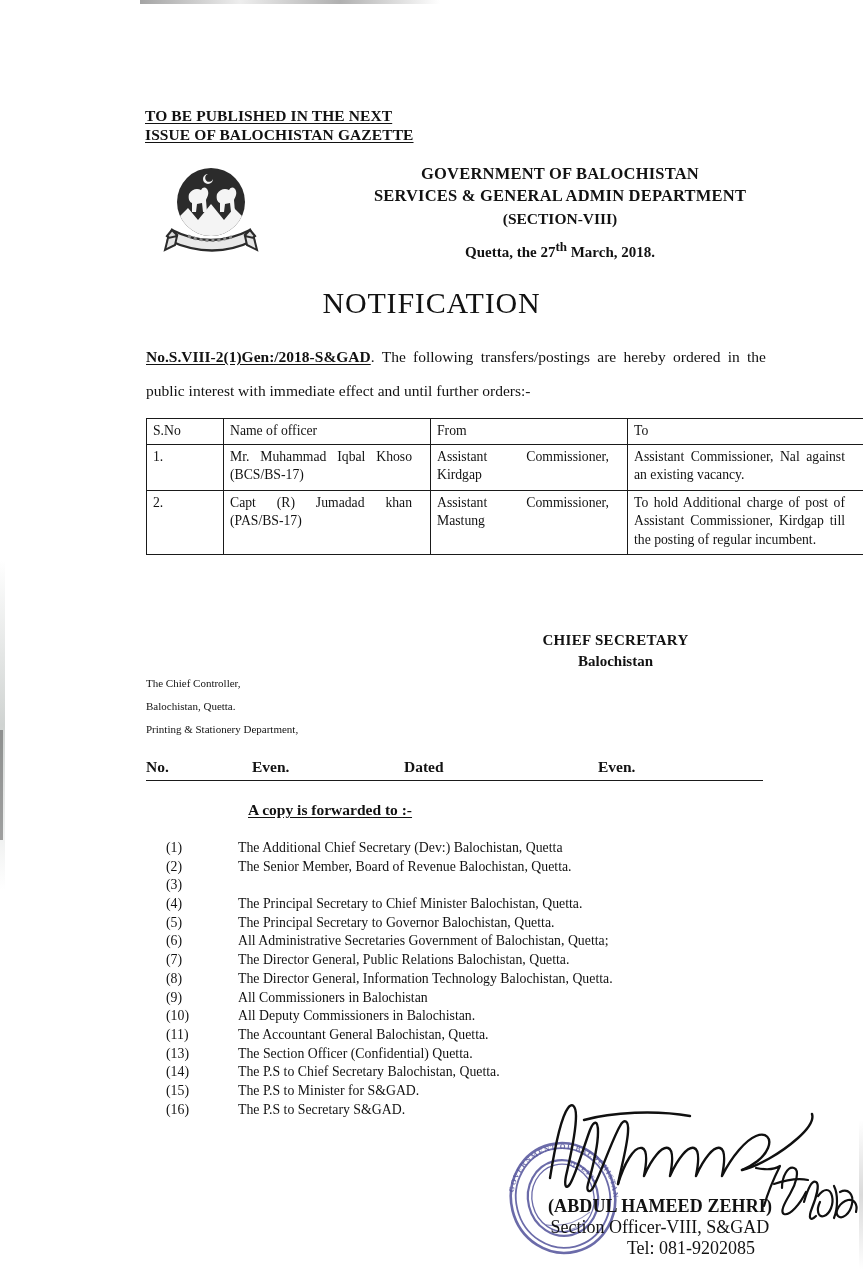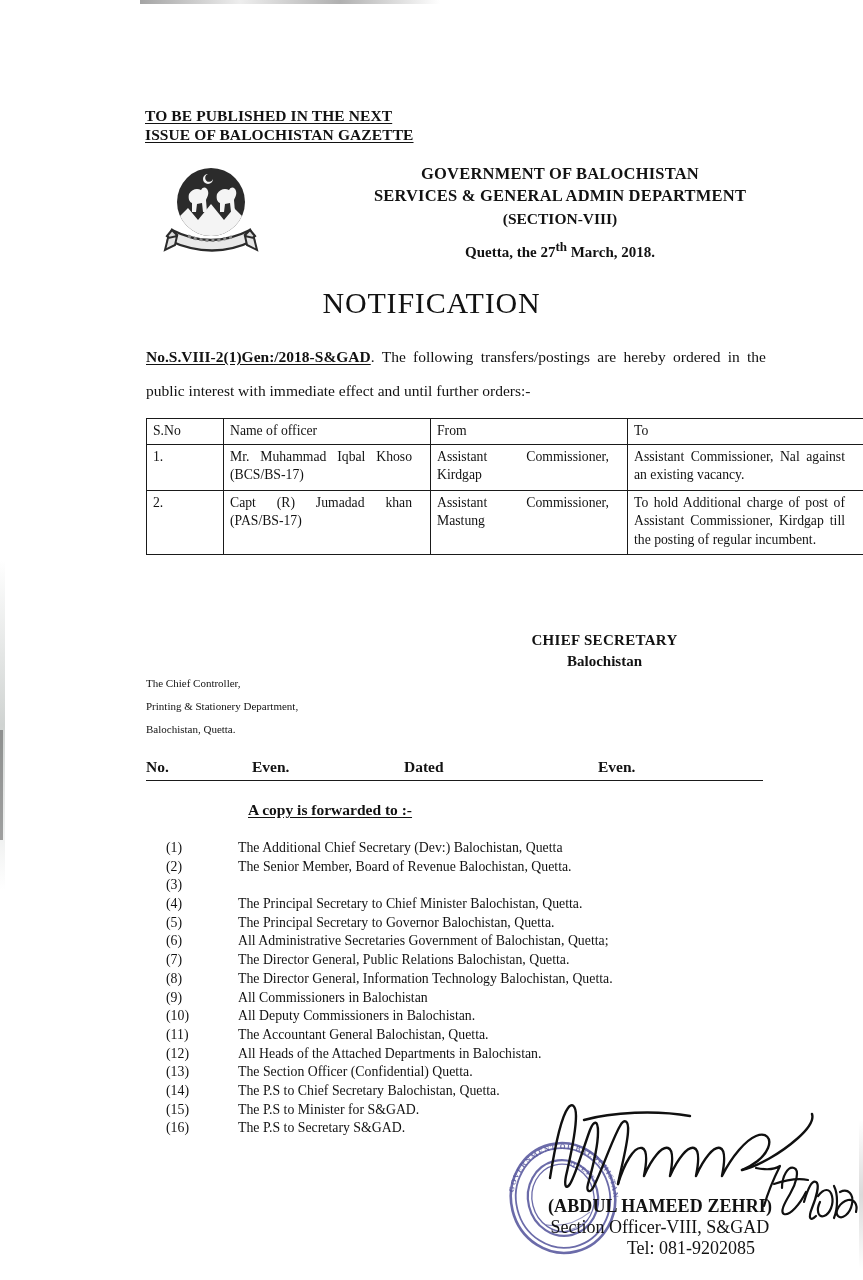--- a/index.html
+++ b/index.html
@@ -103,21 +103,21 @@
   .c-name { width: 182px; }
   .c-from { width: 172px; }
   .c-to   { width: 211px; }
   .tbl tbody td { height: 1px; }
   .row1 td { height: 76px; }
   .row2 td { height: 94px; }
   .just { text-align: justify; text-align-last: justify; }
 
   
   .cs-block {
-    position: absolute; left: 458px; top: 630px; width: 293px;
+    position: absolute; left: 469px; top: 630px; width: 293px;
     text-align: center; font-weight: bold; font-size: 15px; line-height: 21px;
   }
   .cs-block .cs-1 { letter-spacing: .3px; }
 
   
   .addressee {
     position: absolute; left: 146px; top: 672px;
     font-size: 11px; line-height: 23px;
   }
 
@@ -249,22 +249,22 @@
     </tbody>
   </table>
 
   <div class="cs-block">
     <div class="cs-1">CHIEF SECRETARY</div>
     <div>Balochistan</div>
   </div>
 
   <div class="addressee">
     <div>The Chief Controller,</div>
+    <div>Balochistan, Quetta.</div>
     <div>Printing &amp; Stationery Department,</div>
-    <div>Balochistan, Quetta.</div>
   </div>
 
   <div class="even-line">
     <span class="ev-no">No.</span>
     <span class="ev-even1">Even.</span>
     <span class="ev-dated">Dated</span>
     <span class="ev-even2">Even.</span>
   </div>
 
   <div class="fwd-title">A copy is forwarded to :-</div>
@@ -305,24 +305,20 @@
         <span class="dist-num">(9)</span>
         <span class="dist-txt">All Commissioners in Balochistan</span>
       </div>
     <div class="dist-row">
         <span class="dist-num">(10)</span>
         <span class="dist-txt">All Deputy Commissioners in Balochistan.</span>
       </div>
     <div class="dist-row">
         <span class="dist-num">(11)</span>
         <span class="dist-txt">The Accountant General Balochistan, Quetta.</span>
-      </div>
-    <div class="dist-row">
-        <span class="dist-num">(12)</span>
-        <span class="dist-txt">All Heads of the Attached Departments in Balochistan.</span>
       </div>
     <div class="dist-row">
         <span class="dist-num">(13)</span>
         <span class="dist-txt">The Section Officer (Confidential) Quetta.</span>
       </div>
     <div class="dist-row">
         <span class="dist-num">(14)</span>
         <span class="dist-txt">The P.S to Chief Secretary Balochistan, Quetta.</span>
       </div>
     <div class="dist-row">

